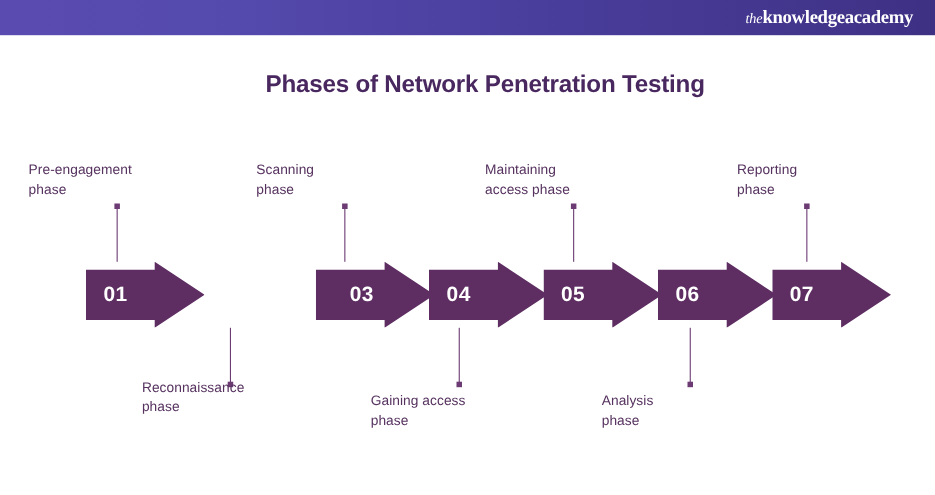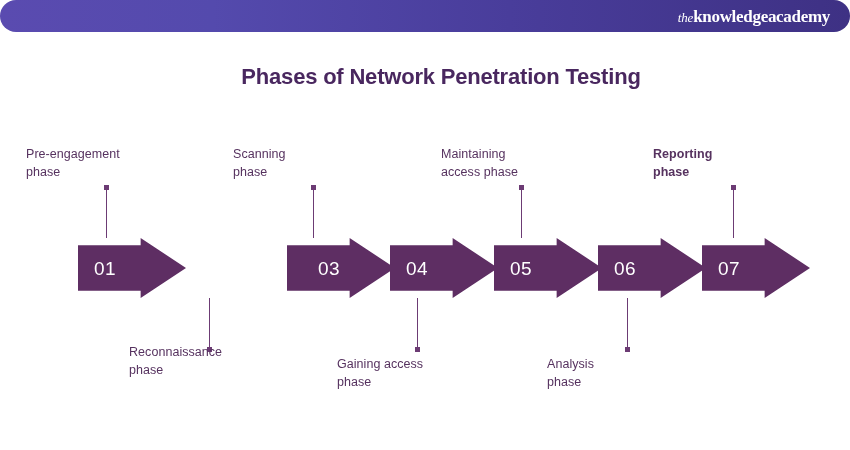--- a/index.html
+++ b/index.html
@@ -20,21 +20,20 @@
     position: absolute;
     left: 0; top: 0;
     width: 850px;
     height: 32px;
     background: linear-gradient(to right, #5a4bb0 0%, #544aad 25%, #493d9b 60%, #3e3184 100%);
     display: flex;
     align-items: center;
     justify-content: flex-end;
     box-sizing: border-box;
     padding-right: 20px;
-    border-radius: 16px;
   }
   .brand-logo {
     color: #ffffff;
     font-family: "Liberation Serif", serif;
     white-space: nowrap;
     line-height: 1;
   }
   .brand-the {
     font-style: italic;
     font-size: 13px;
@@ -78,21 +77,21 @@
     -webkit-clip-path: polygon(0% 12%, 58% 12%, 58% 0%, 100% 50%, 58% 100%, 58% 88%, 0% 88%);
     clip-path: polygon(0% 12%, 58% 12%, 58% 0%, 100% 50%, 58% 100%, 58% 88%, 0% 88%);
     display: flex;
     align-items: center;
     box-sizing: border-box;
     padding-left: 16px;
   }
   .arrow-num {
     color: #ffffff;
     font-size: 19px;
-    font-weight: normal;
+    font-weight: bold;
     letter-spacing: 0.4px;
     line-height: 1;
   }
 
   
   .connector {
     position: absolute;
     width: 1px;
     background: #6c3b74;
   }
@@ -192,18 +191,18 @@
     <span>Analysis</span>
     <span class="l2">phase</span>
   </div>
 
   <div class="arrow" style="left:702px;">
     <span class="arrow-num">07</span>
   </div>
   <div class="connector up" style="left:733px; top:187px; height:51px;">
     <span class="dot"></span>
   </div>
-  <div class="phase-label" style="left:653px; top:145px; width:160px;font-weight:bold;">
+  <div class="phase-label" style="left:670px; top:145px; width:160px;">
     <span>Reporting</span>
     <span class="l2">phase</span>
   </div>
 
 </div>
 
 </body></html>

